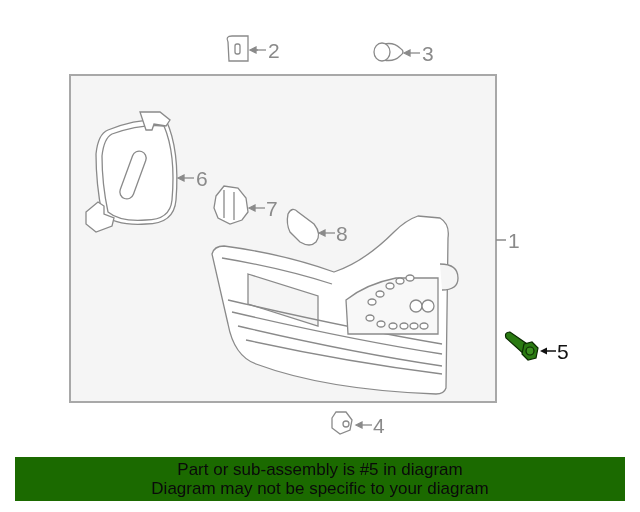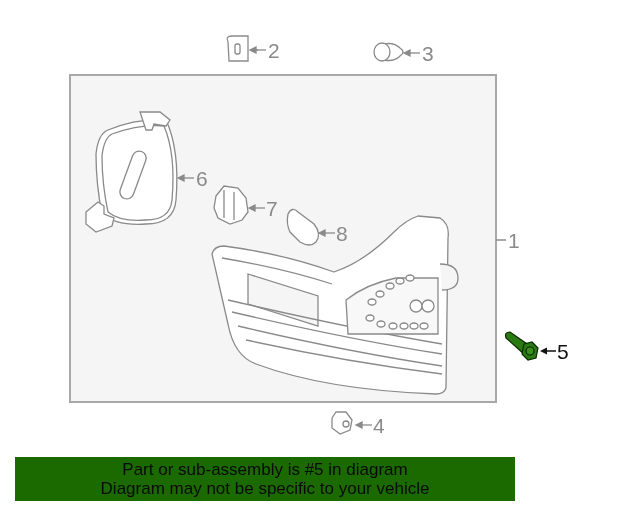--- a/index.html
+++ b/index.html
@@ -1,21 +1,21 @@
 <!DOCTYPE html>
 <html><head>
 <meta charset="utf-8">
 <style>
   html, body { margin: 0; padding: 0; background: #ffffff; }
   body { width: 640px; height: 512px; position: relative; overflow: hidden; font-family: "Liberation Sans", sans-serif; }
   #diagram { position: absolute; left: 0; top: 0; width: 640px; height: 512px; }
   .callout { font-family: "Liberation Sans", sans-serif; font-size: 21px; fill: #8a8a8a; }
   .callout.active { fill: #111111; }
   .banner {
-    position: absolute; left: 15px; top: 457px; width: 500px; height: 44px;
+    position: absolute; left: 15px; top: 457px; width: 610px; height: 44px;
     background: #1b6a00; color: #0a0a0a; text-align: center;
     font-family: "Liberation Sans", sans-serif; font-size: 17px; line-height: 19px;
     display: flex; flex-direction: column; justify-content: center;
   }
   .banner span { display: block; }
 </style>
 </head>
 <body>
 
 <svg id="diagram" viewBox="0 0 640 512" xmlns="http://www.w3.org/2000/svg">
@@ -110,14 +110,14 @@
     <polygon points="524,344 532,342 538,348 536,358 528,360 522,354" fill="#2a7a12"></polygon>
     <circle cx="530" cy="351" r="4" fill="#3b8f1f"></circle>
     <path d="M540 351 l7 -3.5 l0 7 z" fill="#111111" stroke="none"></path>
     <line x1="546" y1="351" x2="556" y2="351" stroke="#111111" stroke-width="1.5"></line>
     <text class="callout active" x="557" y="359" stroke="none">5</text>
   </g>
 </svg>
 
 <div class="banner">
   <span>Part or sub-assembly is #5 in diagram</span>
-  <span>Diagram may not be specific to your vehicle</span>
+  <span>Diagram may not be specific to your diagram</span>
 </div>
 
 </body></html>

